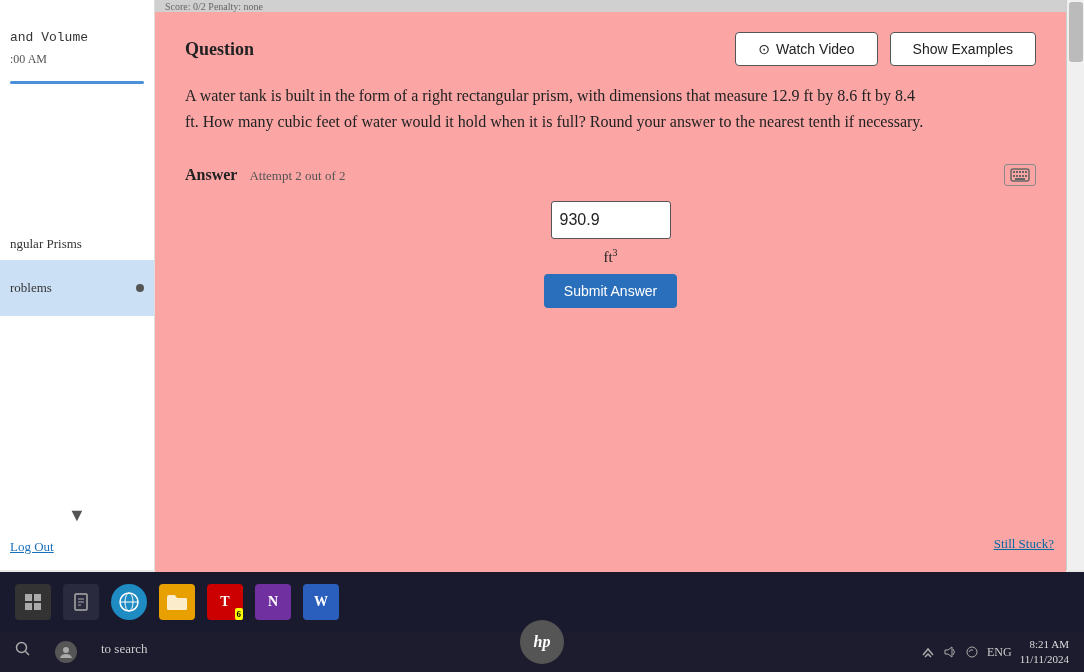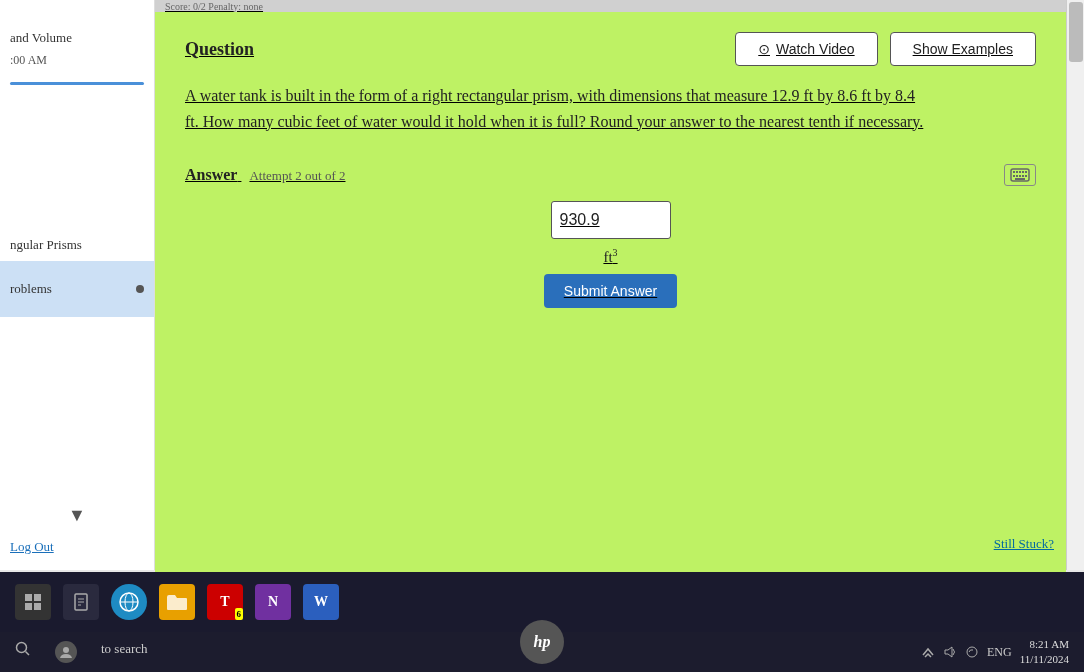--- a/index.html
+++ b/index.html
@@ -21,20 +21,21 @@
       height: 570px;
       background: #fff;
       border-right: 1px solid #ddd;
       display: flex;
       flex-direction: column;
     }
     .sidebar-top-label {
       padding: 30px 10px 5px 10px;
       font-size: 13px;
       color: #333;
+      font-family: Liberation Mono, monospace;
     }
     .sidebar-time {
       padding: 2px 10px 10px 10px;
       font-size: 12px;
       color: #555;
     }
     .sidebar-divider {
       height: 3px;
       background: #4a90d9;
       margin: 4px 10px;
@@ -77,23 +78,22 @@
       text-decoration: underline;
     }
 
     
     .main {
       position: absolute;
       left: 155px;
       top: 0;
       right: 18px;
       bottom: 100px;
-      background: #bef264;
+      background: #fca5a5;
       overflow-y: auto;
-      text-decoration: underline;
     }
 
     
     .top-bar {
       height: 12px;
       background: #d0d0d0;
       display: flex;
       align-items: center;
       padding: 0 10px;
       font-size: 10px;

